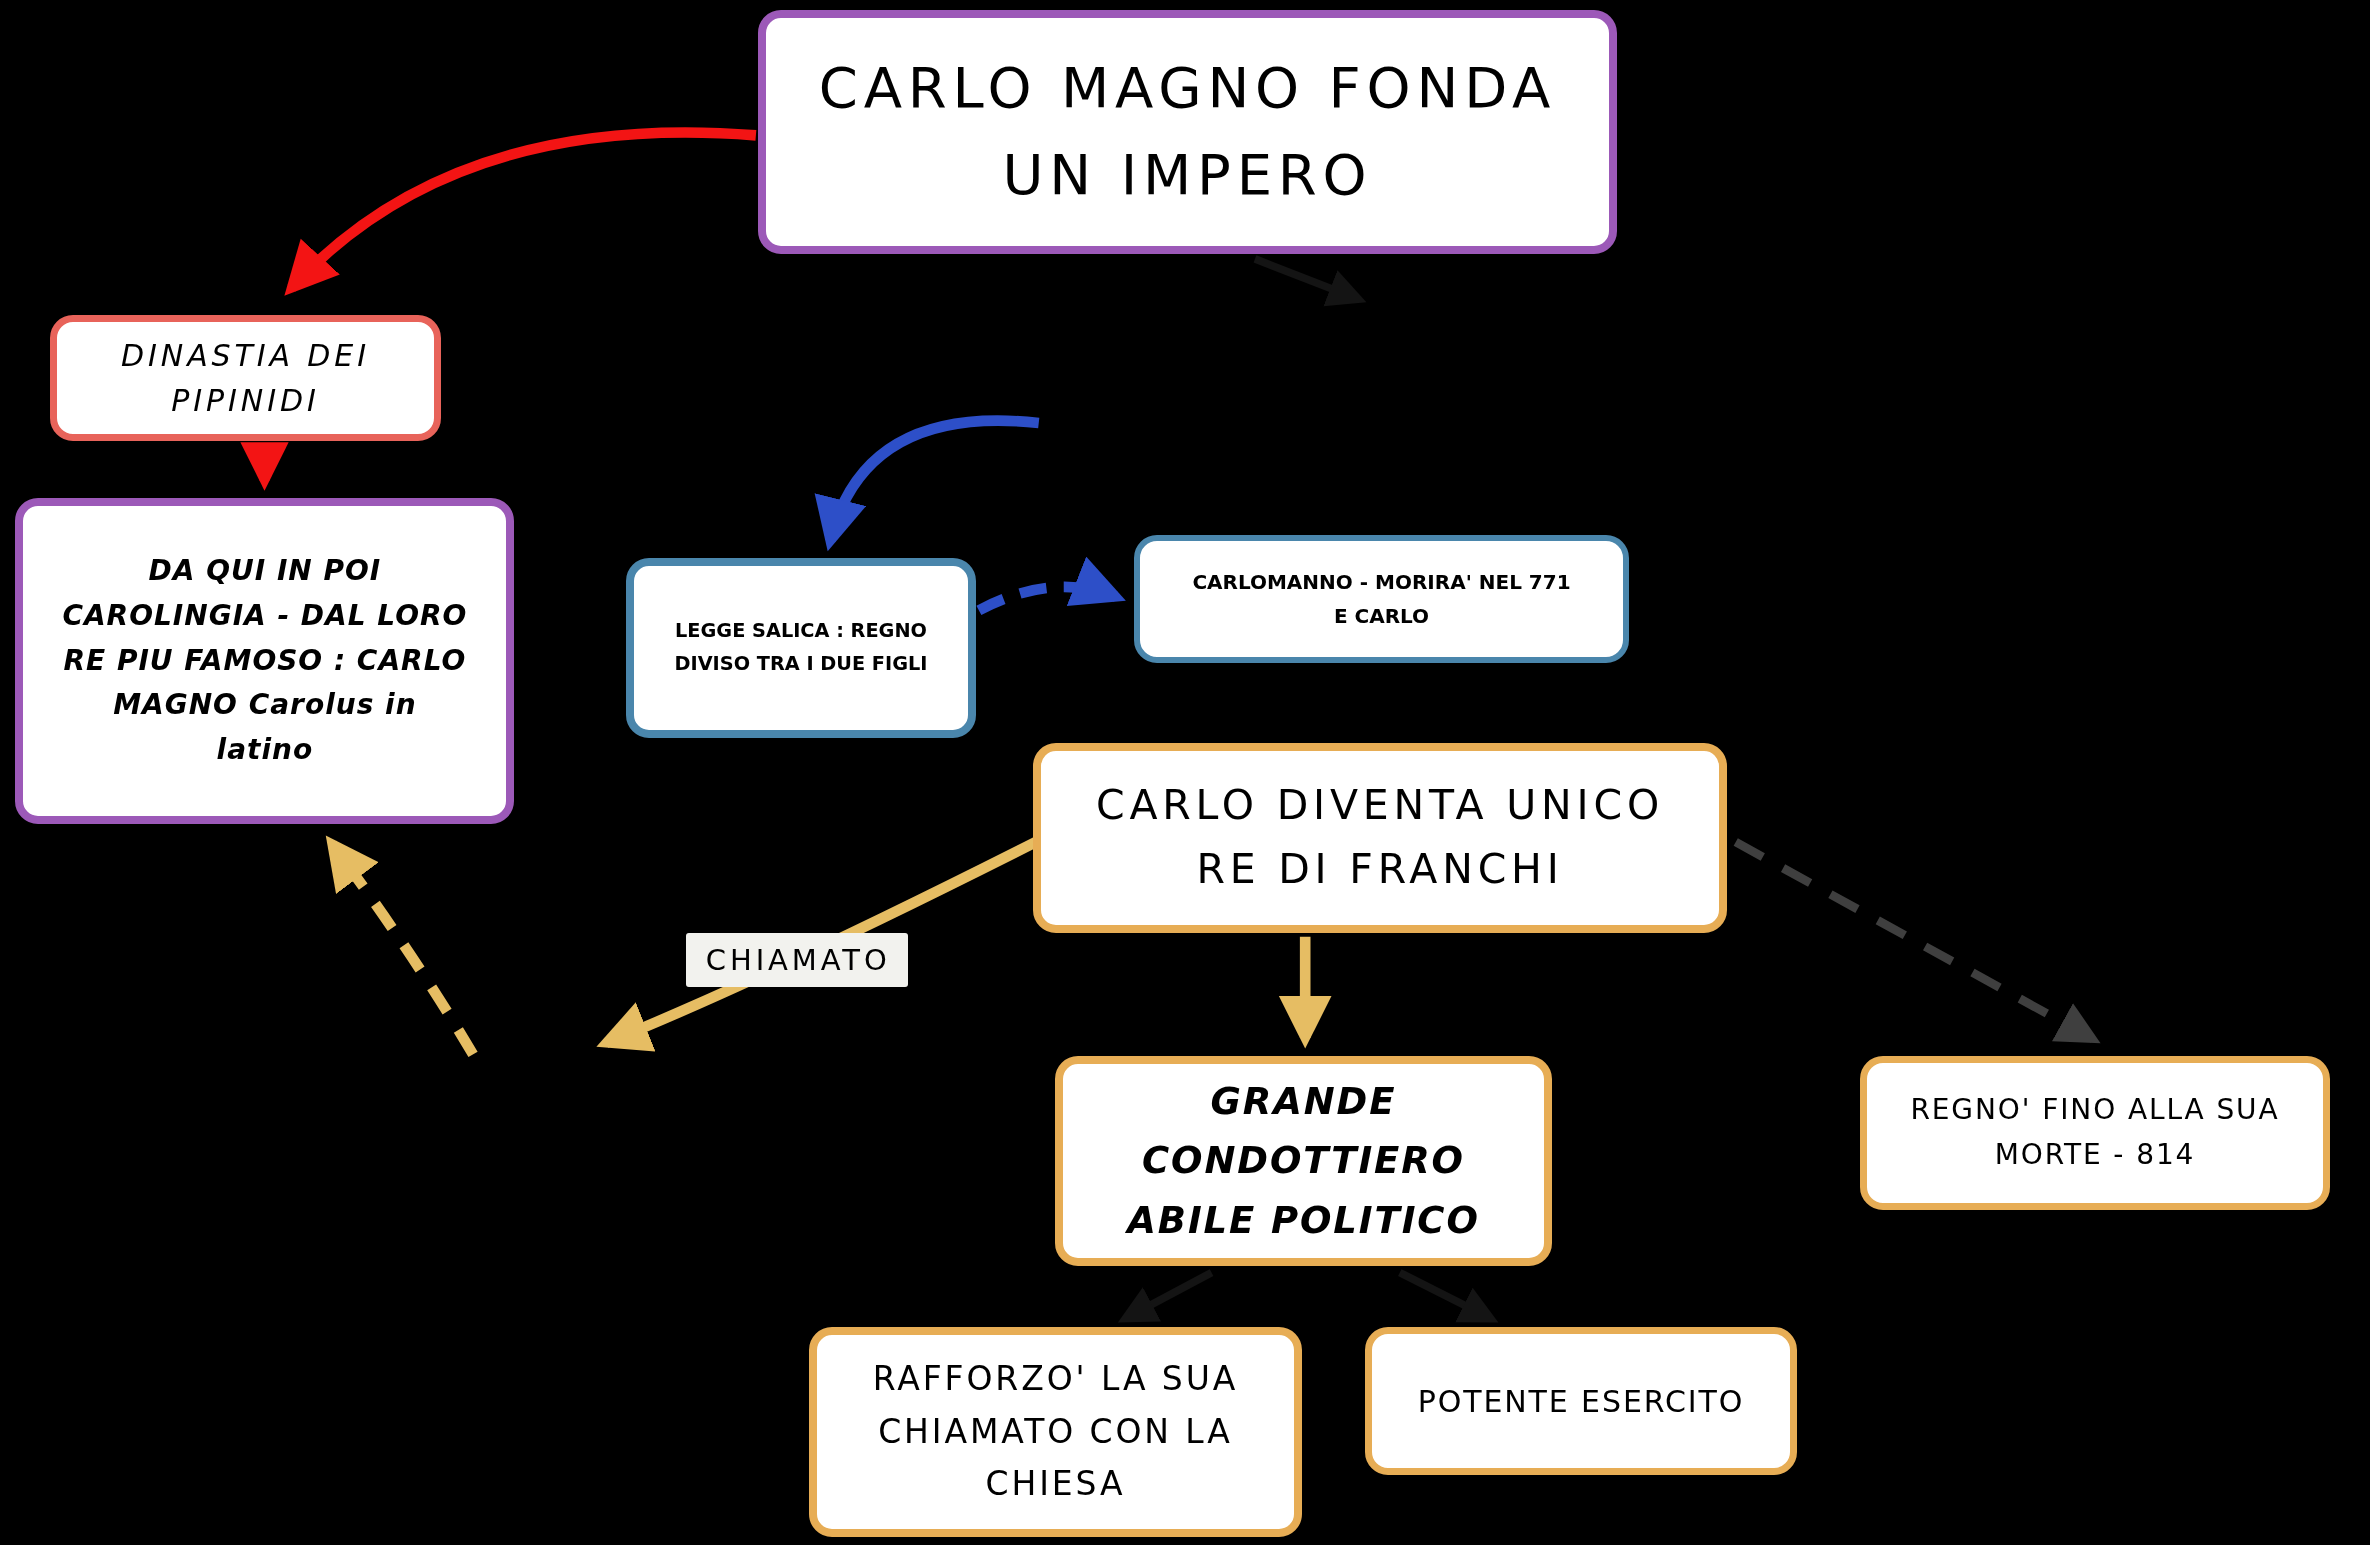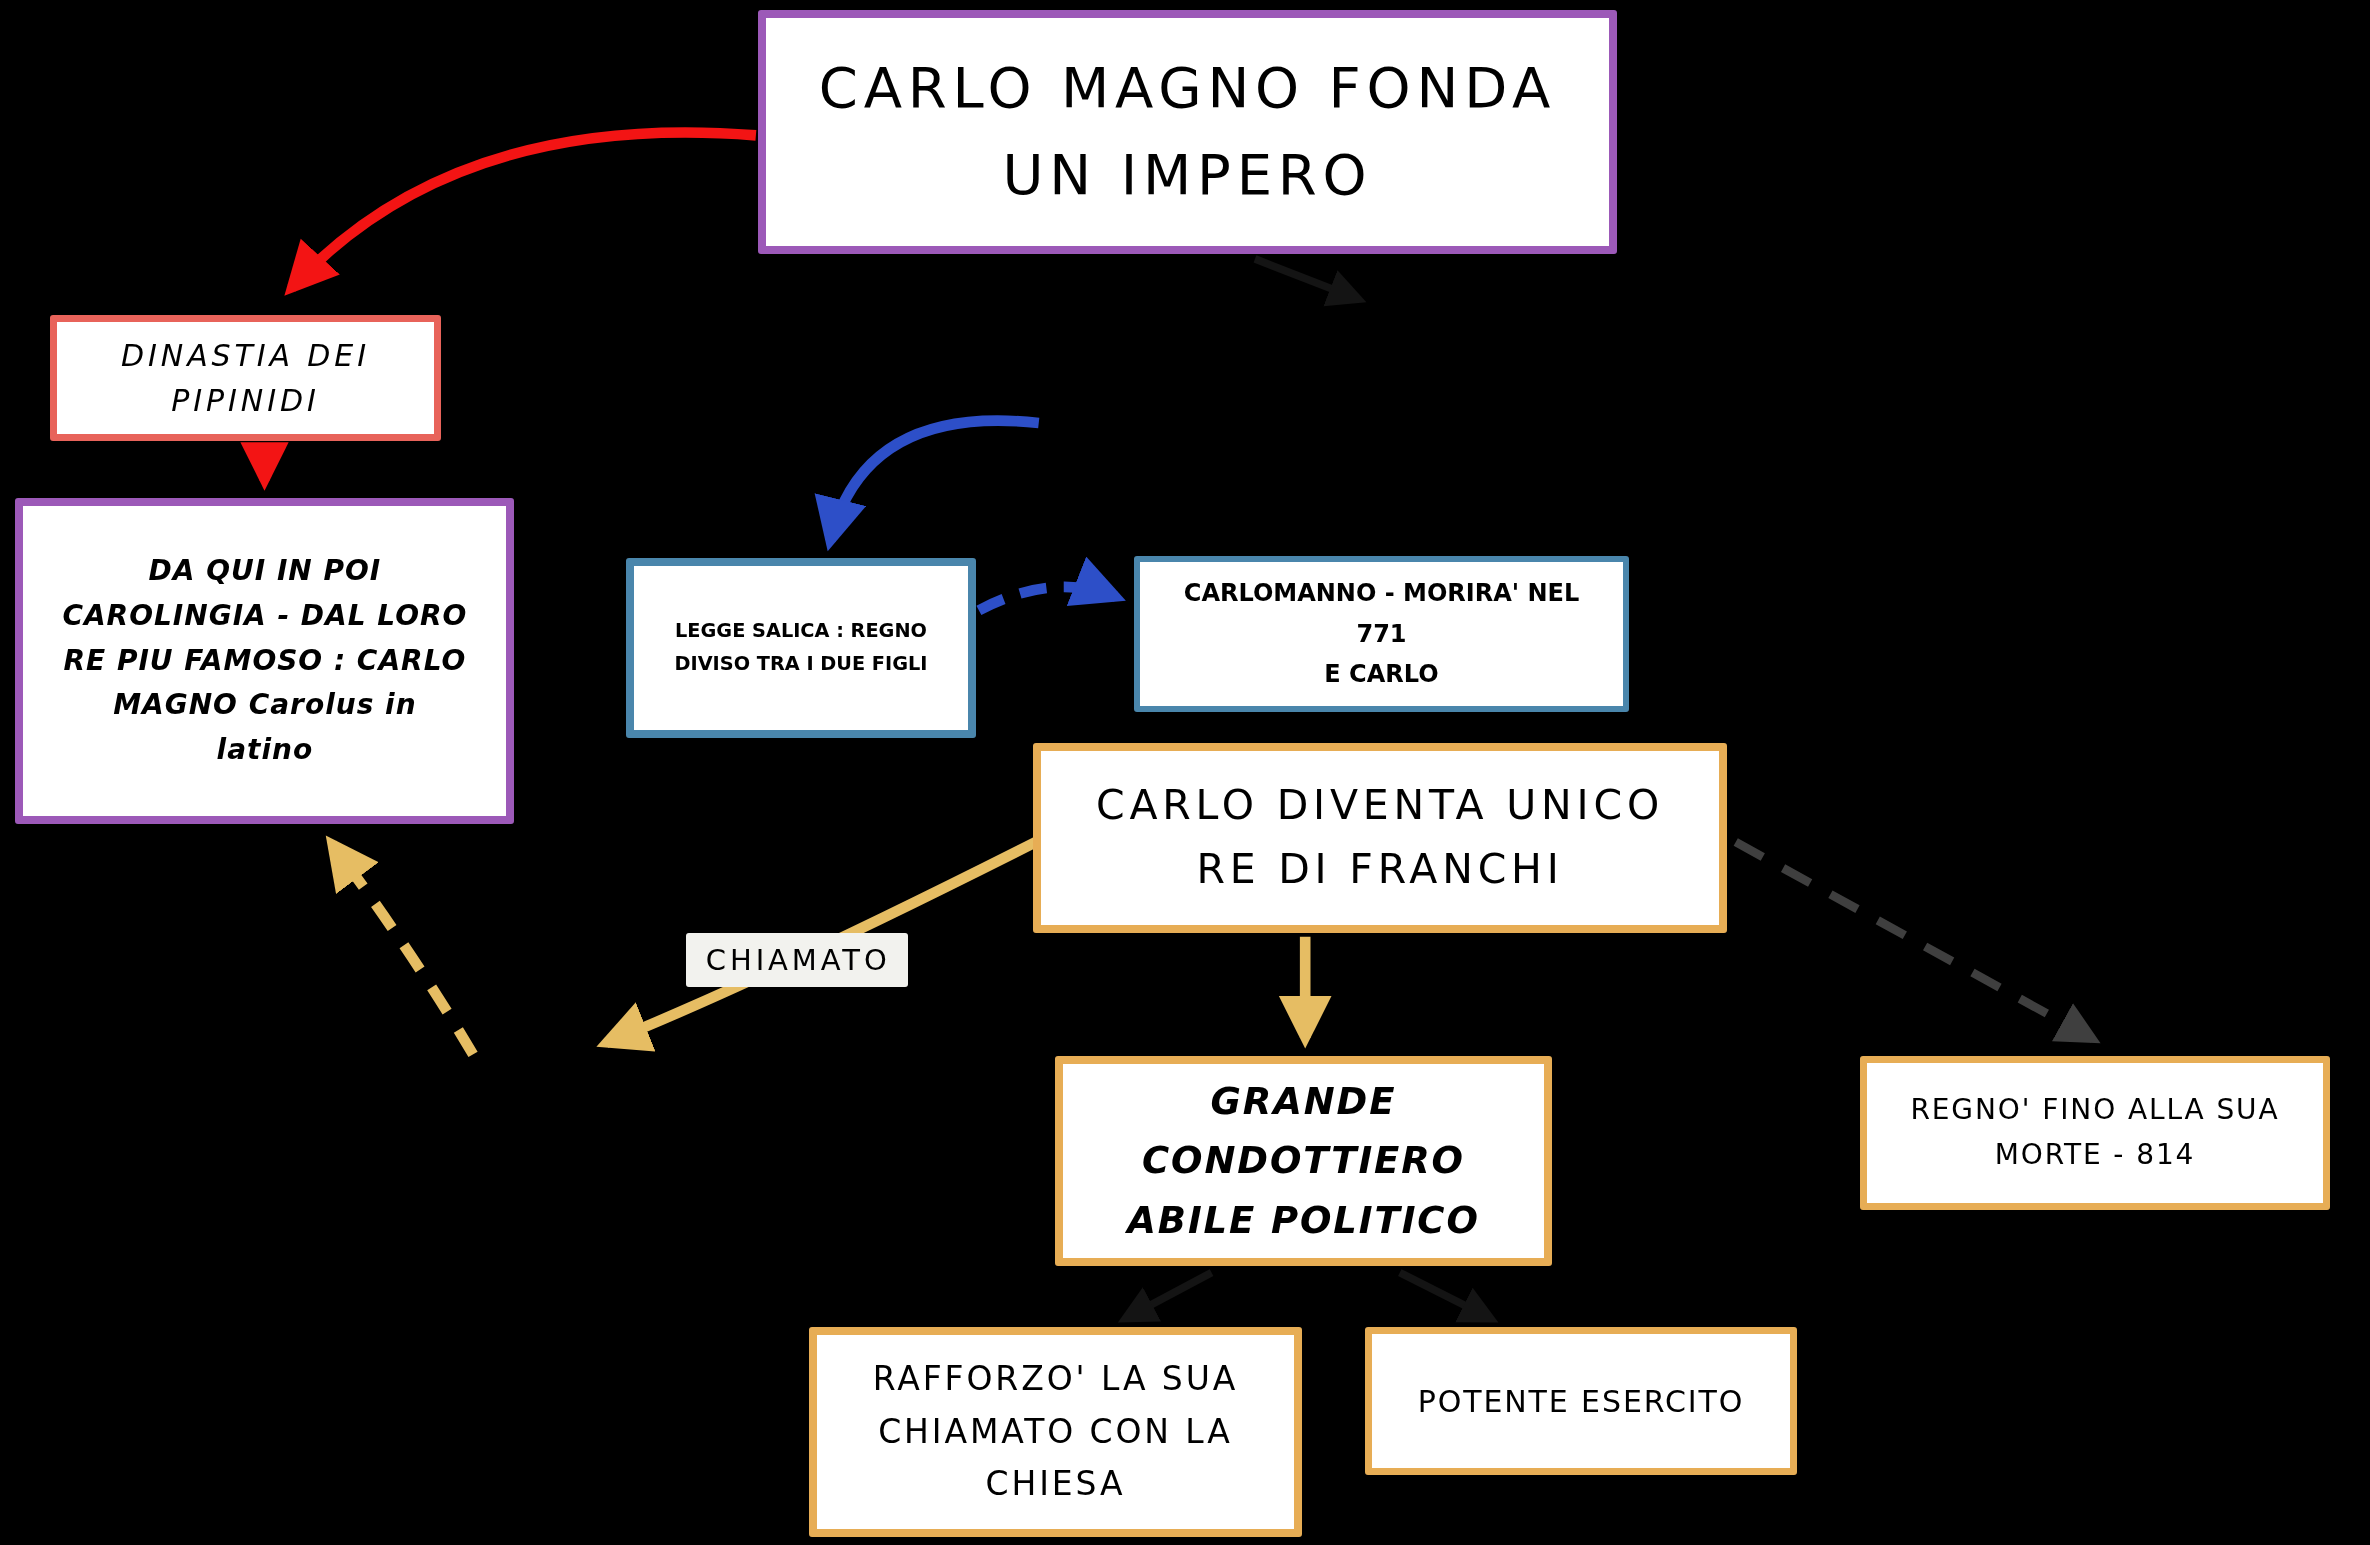--- a/index.html
+++ b/index.html
@@ -1,20 +1,20 @@
 <!DOCTYPE html>
 <html style="--purple: #9c59b8; --red: #e8635a; --blue: #4a86ac; --orange: #e7ad55; --arrow_red: #f31414; --arrow_blue: #2d4fc8; --arrow_tan: #e6bd63; --arrow_dark: #3f3f3f; --arrow_hidden: #141414; --box_bg: #ffffff; --text: #000000; --chiamato_bg: #f2f2ee;"><head>
 <meta charset="utf-8">
 <style>
   html,body{margin:0;padding:0;background:#000;}
   .canvas{position:relative;width:2370px;height:1546px;background:#000;overflow:hidden;
           font-family:"DejaVu Sans", sans-serif;}
   .layer{position:absolute;left:0;top:0;width:2370px;height:1546px;}
   .node{position:absolute;background:var(--box_bg);color:var(--text);
-        border-radius:3px;display:flex;align-items:center;justify-content:center;
+        border-radius:23px;display:flex;align-items:center;justify-content:center;
         text-align:center;box-sizing:border-box;padding:7.7px 17.4px;}
   .node .lbl{white-space:pre-line;display:block;width:100%;}
   .plain{border:none;border-radius:2.9px;background:var(--chiamato_bg);text-align:right;}
 </style>
 </head>
 <body style="background: rgb(0, 0, 0);">
 
 <div class="canvas">
 
   <svg class="layer" width="2370" height="1546" viewBox="0 0 2455 1601" xmlns="http://www.w3.org/2000/svg">
@@ -78,22 +78,22 @@
 latino</span>
   </div>
 
 
   <div class="node" style="left:626px;top:558px;width:350px;height:180px;border:8.7px solid var(--blue);
               font-size:19.3px;font-weight:bold;line-height:1.7;padding:7.7px 9.7px;">
     <span class="lbl">LEGGE SALICA : REGNO
 DIVISO TRA I DUE FIGLI</span>
   </div>
 
-  <div class="node" style="left:1134px;top:556px;width:495px;height:156px;border:6.8px solid var(--blue);
-              font-size:24px;font-weight:bold;line-height:1.7;">
+  <div class="node" style="left:1134px;top:535px;width:495px;height:128px;border:6.8px solid var(--blue);
+              font-size:20px;font-weight:bold;line-height:1.7;">
     <span class="lbl">CARLOMANNO - MORIRA' NEL 771
 E CARLO</span>
   </div>
 
   <div class="node" style="left:1033px;top:743px;width:694px;height:190px;border:8.7px solid var(--orange);
               font-size:41px;letter-spacing:4.8px;line-height:1.55;">
     <span class="lbl">CARLO DIVENTA UNICO
 RE DI FRANCHI</span>
   </div>
 

